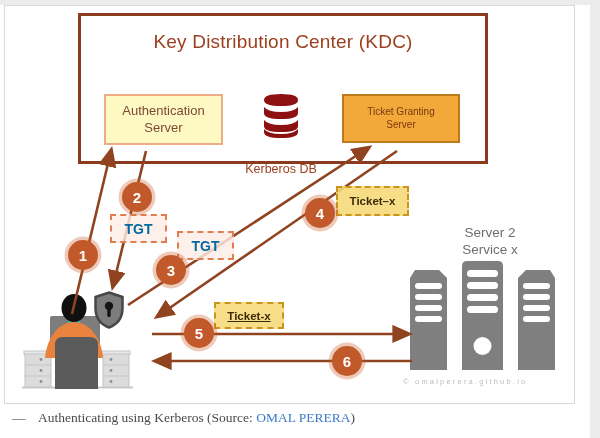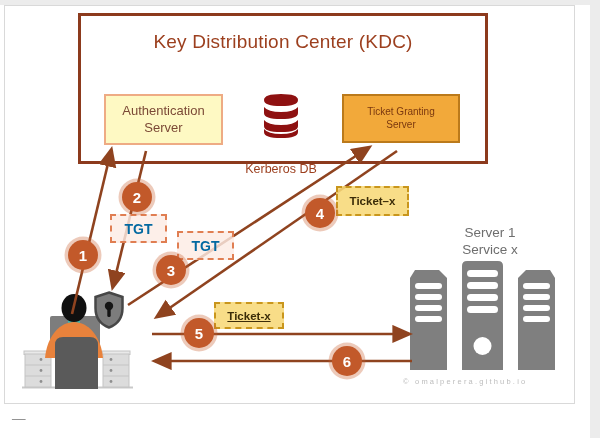--- a/index.html
+++ b/index.html
@@ -119,21 +119,21 @@
       <rect x="62" y="24" width="31" height="7" rx="3.5"></rect>
     <rect x="62" y="36" width="31" height="7" rx="3.5"></rect>
       <rect x="62" y="48" width="31" height="7" rx="3.5"></rect>
     <circle cx="77.5" cy="88" r="9"></circle>
     <rect x="118" y="25" width="27" height="6" rx="3"></rect>
       <rect x="118" y="36" width="27" height="6" rx="3"></rect>
     <rect x="118" y="47" width="27" height="6" rx="3"></rect>
       <rect x="118" y="58" width="27" height="6" rx="3"></rect>
   </g>
 </svg>
-<div class="abs server-label">Server 1
+<div class="abs server-label">Server 2
 Service x</div>
 <div class="abs watermark">© omalperera.github.io</div>
 
 <svg class="abs arrow-layer" width="600" height="438" viewBox="0 0 600 438">
   <defs>
     <marker id="ah" markerWidth="8" markerHeight="8" refX="6" refY="3.5" orient="auto">
       <path d="M0 0 L8 3.5 L0 7 Z" fill="#8f431f"></path>
     </marker>
   </defs>
   <g stroke="#8f431f" stroke-width="2.6">
@@ -153,13 +153,14 @@
 
 <div class="abs step s1">1</div>
 <div class="abs step s2">2</div>
 <div class="abs step s3">3</div>
 <div class="abs step s4">4</div>
 <div class="abs step s5">5</div>
 <div class="abs step s6">6</div>
 
 <div class="abs caption">
   <span class="dash">—</span>
+  <span><span>Authenticating using Kerberos (Source: </span><a class="link">OMAL PERERA</a><span>)</span></span>
 </div>
 
 </body></html>

